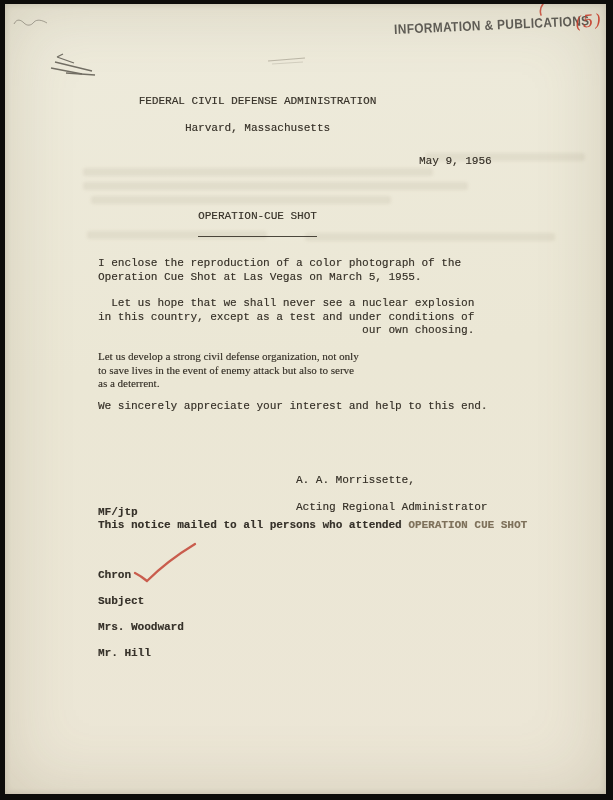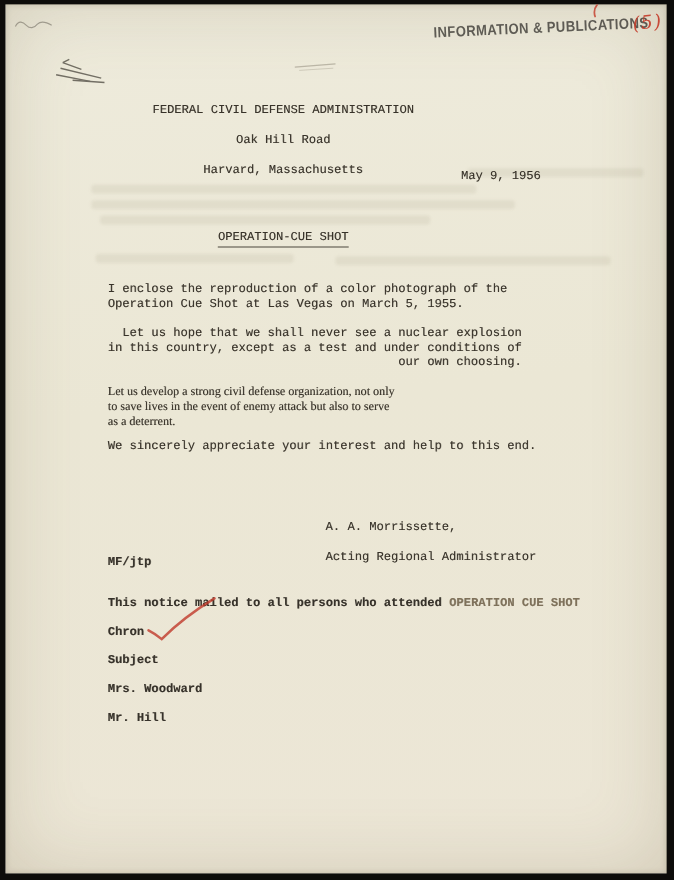--- a/index.html
+++ b/index.html
@@ -17,21 +17,21 @@
     position:absolute;
     font-size:11px;line-height:13.6px;letter-spacing:0;
     color:rgba(47,42,33,.93);
     white-space:pre-line;
     text-shadow:.3px 0 0 rgba(56,51,42,.45);
   }
   .centered{left:0;width:505px;text-align:center;}
   .heavy{font-weight:bold;color:rgba(40,35,28,.88);}
   .subject-line span{
     display:inline-block;border-bottom:1.3px solid rgba(47,42,33,.85);
-    padding-bottom:1px;
+    padding-bottom:13px;
   }
   .stamp{
     position:absolute;left:389px;top:13px;transform:rotate(-2.6deg);
     color:rgba(64,61,56,.82);
     font-family:"Liberation Sans",sans-serif;font-weight:bold;font-size:13.5px;
     letter-spacing:.4px;white-space:nowrap;
   }
   .stamp .squeeze{display:inline-block;transform:scaleX(.88);transform-origin:left center;}
   .red-note{
     position:absolute;left:570px;top:7px;transform:rotate(-6deg);
@@ -57,21 +57,20 @@
   <div class="bleed" style="left:82px;top:227px;width:180px;height:8px;"></div>
   <div class="bleed" style="left:300px;top:229px;width:250px;height:8px;"></div>
 
   <div class="stamp">
     <span class="squeeze">INFORMATION &amp; PUBLICATIONS</span>
   </div>
   <div class="red-note">(5)</div>
 
   <div class="typed centered" style="top:77px;">
     <div>FEDERAL CIVIL DEFENSE ADMINISTRATION</div>
-    <div>Oak Hill Road</div>
     <div>Harvard, Massachusetts</div>
   </div>
 
   <div class="typed" style="left:414px;top:151px;">May 9, 1956</div>
 
   <div class="typed centered subject-line" style="top:192px;">
     <span>OPERATION-CUE SHOT</span>
   </div>
 
   <div class="typed" style="left:93px;top:253px;">I enclose the reproduction of a color photograph of the
@@ -83,21 +82,21 @@
 to save lives in the event of enemy attack but also to serve
 as a deterrent.</div>
   <div class="typed" style="left:291px;top:456px;">
     <div>A. A. Morrissette,</div>
     <div>Acting Regional Administrator</div>
   </div>
 
   <div class="typed" style="left:93px;top:396px;">We sincerely appreciate your interest and help to this end.</div>
 
   <div class="typed heavy" style="left:93px;top:502px;">MF/jtp</div>
-  <div class="typed heavy" style="left:93px;top:515px;white-space:nowrap;margin-top:24px;">
+  <div class="typed heavy" style="left:93px;top:515px;white-space:nowrap;">
     <span>This notice mailed to all persons who attended </span><span class="notice-emphasis">OPERATION CUE SHOT</span>
   </div>
 
   <div class="typed heavy" style="left:93px;top:552px;line-height:13px;">
     <div>Chron</div>
     <div>Subject</div>
     <div>Mrs. Woodward</div>
     <div>Mr. Hill</div>
   </div>
 

